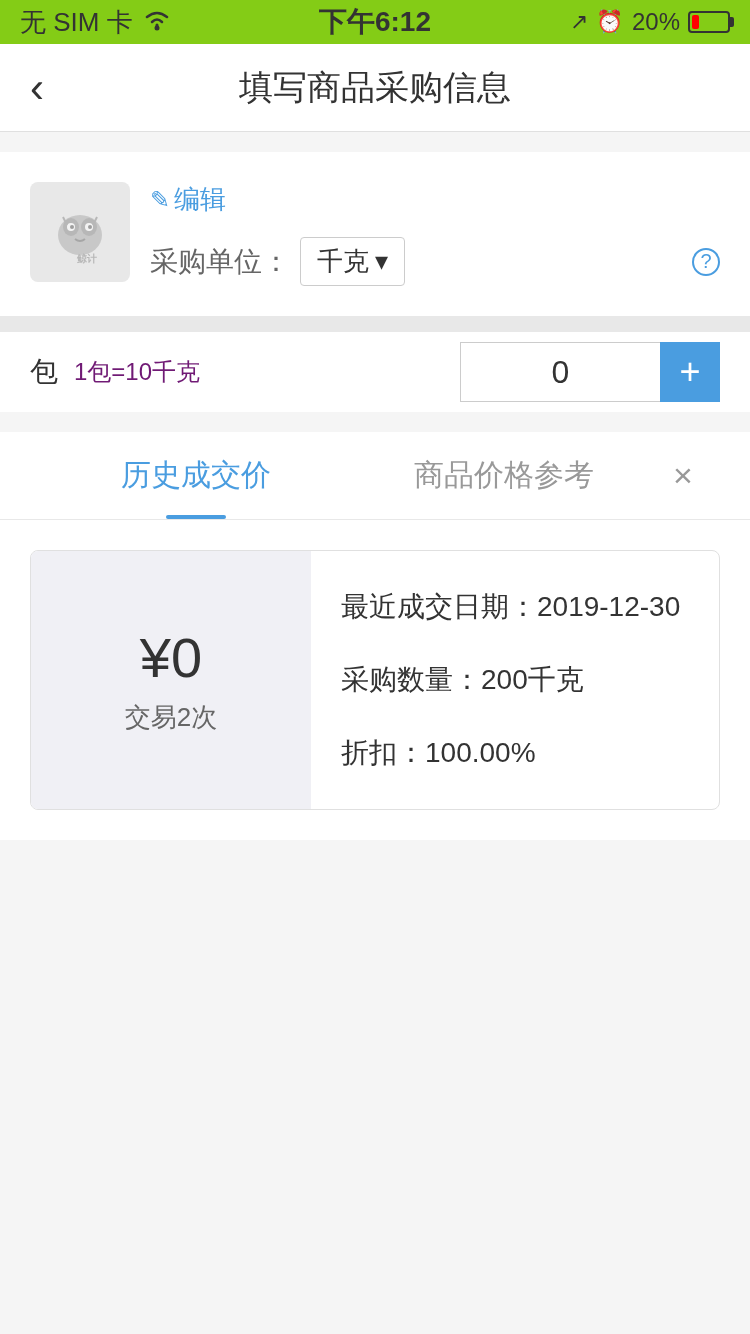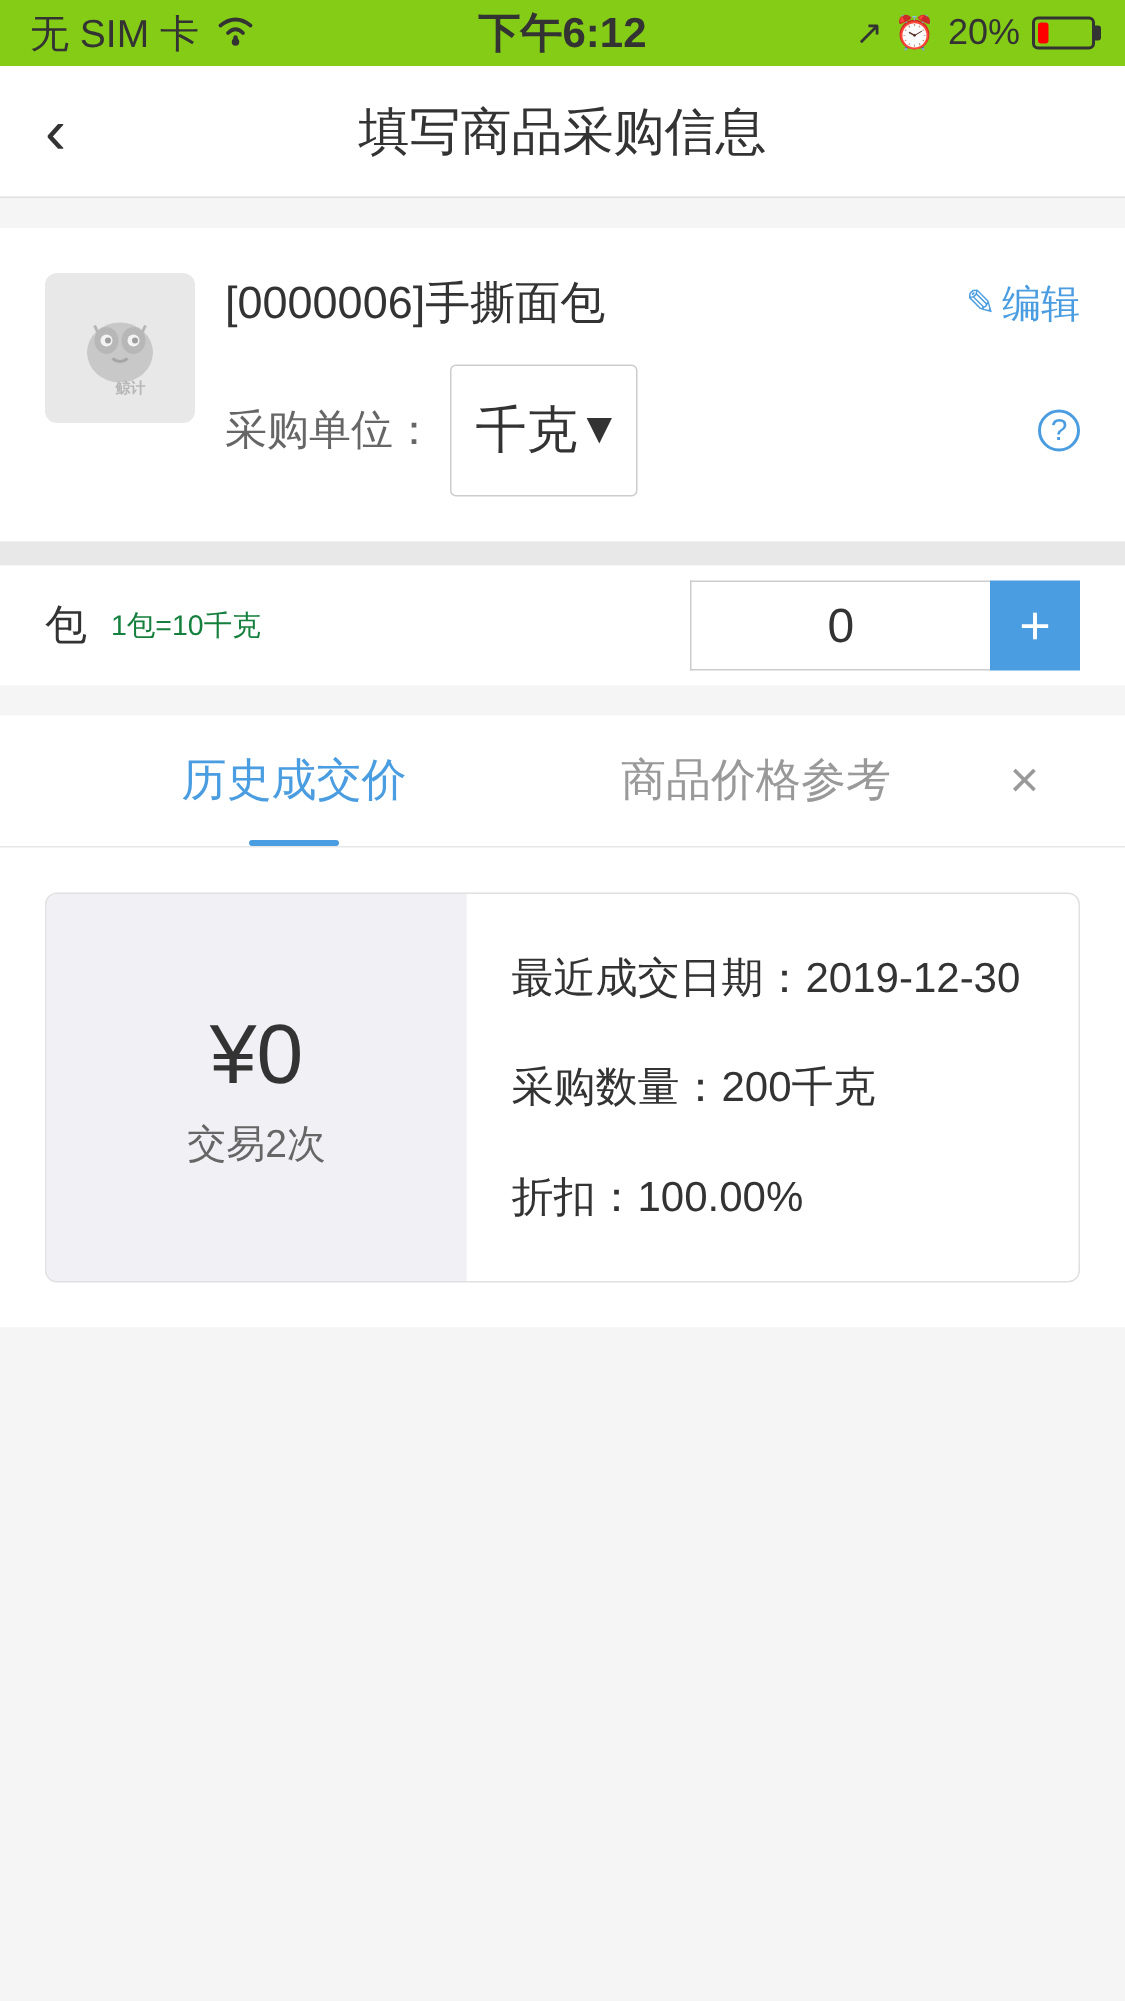--- a/index.html
+++ b/index.html
@@ -157,26 +157,26 @@
     .unit-label {
       font-size: 28px;
       color: #666;
       display: flex;
       align-items: center;
       gap: 10px;
     }
     .unit-select {
       border: 1px solid #ccc;
       border-radius: 4px;
-      padding: 20px 16px;
-      font-size: 34px;
+      padding: 6px 16px;
+      font-size: 26px;
       color: #333;
       background: #fff;
       display: inline-flex;
-      align-items: flex-start;
+      align-items: center;
       gap: 6px;
     }
     .price-ref {
       font-size: 28px;
       color: #4a9de0;
       display: flex;
       align-items: center;
       gap: 6px;
     }
 
@@ -200,22 +200,22 @@
       display: flex;
       align-items: center;
       gap: 16px;
     }
     .pkg-label {
       font-size: 28px;
       color: #333;
       font-weight: 500;
     }
     .pkg-convert {
-      font-size: 19px;
-      color: #15803d;
+      font-size: 24px;
+      color: #701a75;
     }
     .quantity-controls {
       display: flex;
       align-items: center;
       gap: 0;
     }
     .qty-input {
       width: 200px;
       height: 60px;
       border: 1px solid #ccc;
@@ -385,21 +385,20 @@
       <circle cx="27" cy="30" r="2" fill="#555"></circle>
       <circle cx="45" cy="30" r="2" fill="#555"></circle>
       <path d="M30 42 Q35 46 40 42" stroke="#666" stroke-width="2" fill="none"></path>
       <path d="M18 20 L22 28" stroke="#888" stroke-width="2"></path>
       <path d="M52 20 L48 28" stroke="#888" stroke-width="2"></path>
       <text x="32" y="65" font-size="10" fill="#888">鲸计</text>
     </svg>
   </div>
   <div class="product-info">
     <div class="product-header">
-      <div class="product-name">[0000006]手撕面包</div>
       <div class="edit-link">
         <span style="font-size:24px;">✎</span>
         <span>编辑</span>
       </div>
     </div>
     <div class="product-unit-row">
       <div class="unit-label">
         <span>采购单位：</span>
         <div class="unit-select">
           <span>千克</span>

